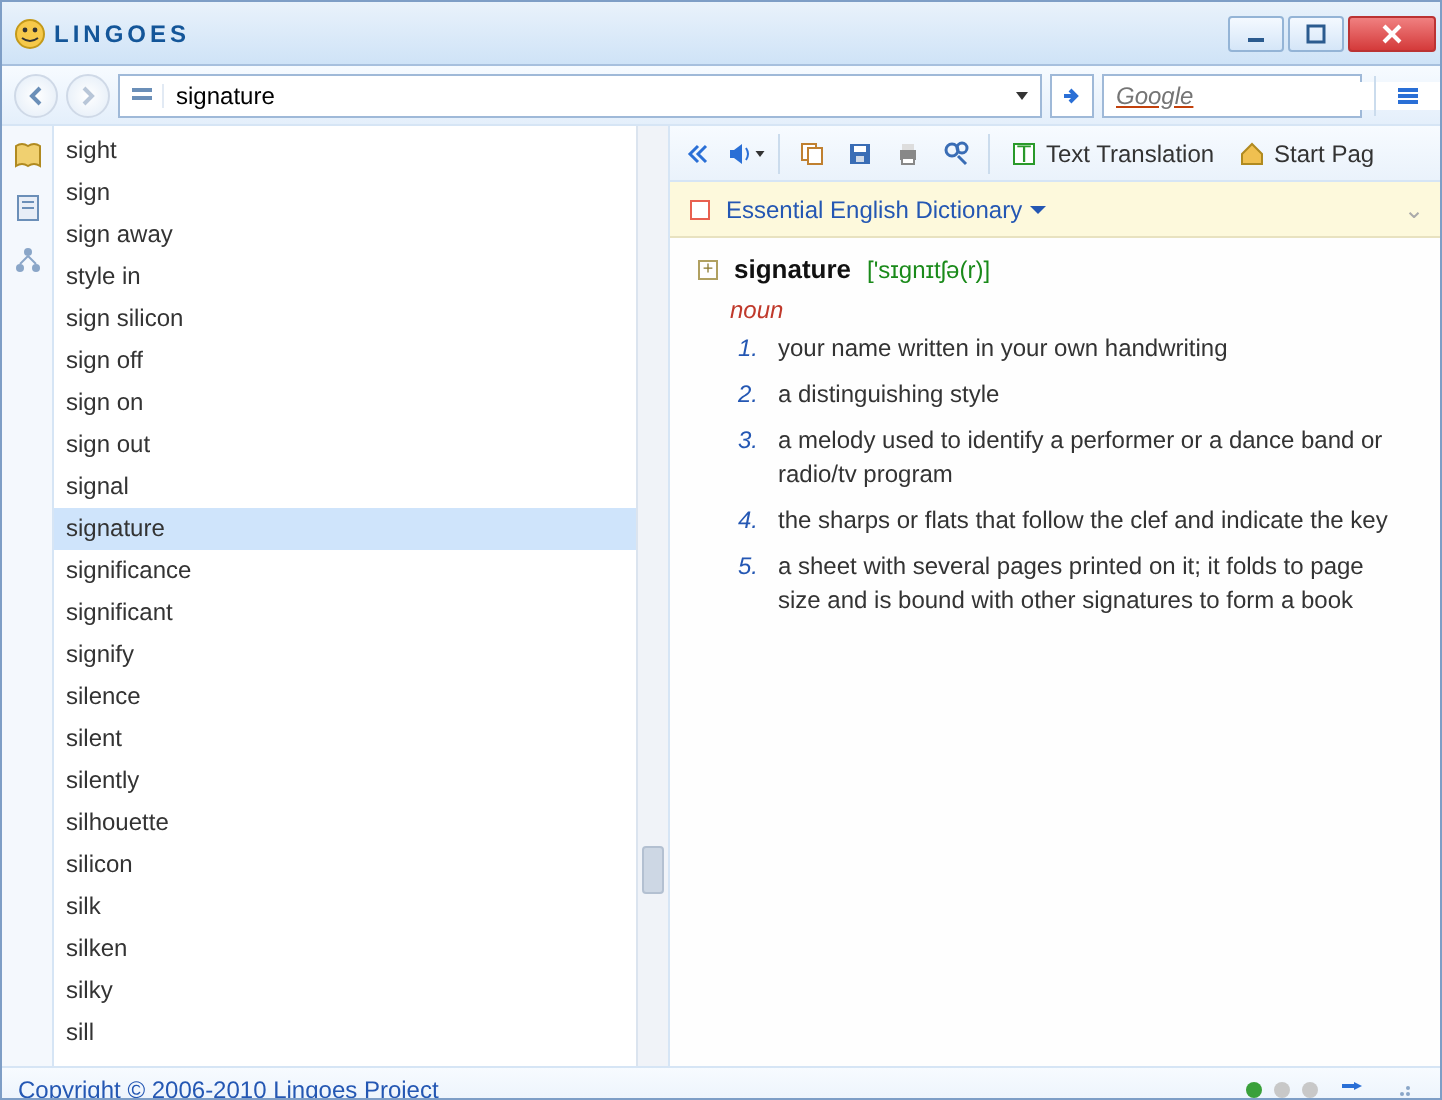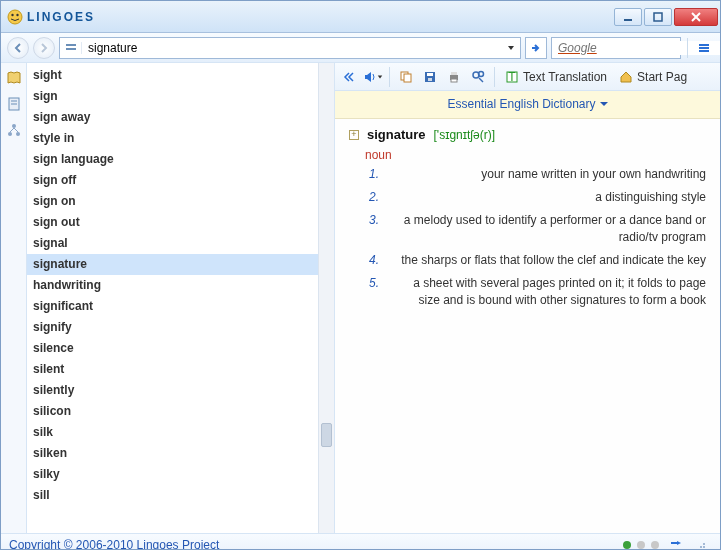--- a/index.html
+++ b/index.html
@@ -21,43 +21,43 @@
   .gobtn { width: 22px; height: 22px; border: 1px solid #9fb9d8; background: #fff; display: flex; align-items: center; justify-content: center; cursor: pointer; }
   .googlewrap { width: 130px; display:flex; align-items:center; height:22px; border:1px solid #9fb9d8; background:#fff; }
   .googlewrap input { flex:1; border:none; outline:none; padding: 0 6px; color:#c2410c; font-style: italic; text-decoration: underline; }
   .toolsep { width:1px; height:20px; background:#cbdced; margin:0 2px; }
   .menuicon { width:20px; height:20px; display:flex; align-items:center; justify-content:center; cursor:pointer; border:1px solid transparent;}
 
   .body { display:flex; height: calc(550px - 28px - 30px - 22px); }
   .leftcol { width: 26px; background:#f4f8fd; border-right:1px solid #d6e5f5; display:flex; flex-direction:column; align-items:center; padding-top:6px; gap:8px; }
   .lefticon { width:18px; height:18px; display:flex; align-items:center; justify-content:center; cursor:pointer;}
   .wordpane { width: 308px; border-right:1px solid #d6e5f5; overflow:hidden; position:relative; background:#fff;}
-  .wordlist { padding: 2px 0; font-weight: bold; }
+  .wordlist { padding: 2px 0; }
   .wordrow { padding: 1px 6px; cursor:pointer; color:#333; line-height:19px;}
   .wordrow.selected { background:#cfe4fb; }
   .vscroll { position:absolute; right:0; top:0; bottom:0; width:16px; background:#f0f3f8; border-left:1px solid #dbe4ef; }
   .vscrollthumb { position:absolute; left:2px; right:2px; background:#cdd7e4; border:1px solid #b3c0d1; border-radius:2px; }
 
   .rightpane { flex:1; display:flex; flex-direction:column; background:#fff;}
   .rtoolbar { height:28px; border-bottom:1px solid #d6e5f5; display:flex; align-items:center; padding:0 4px; gap:4px; background:linear-gradient(#f7fbff,#eaf2fb); }
   .rtoolbar .tbtn { width:20px; height:20px; display:flex; align-items:center; justify-content:center; cursor:pointer; }
   .rtoolbar .tlink { display:flex; align-items:center; gap:4px; cursor:pointer; color:#333; padding:2px 4px;}
-  .dictbar { height:28px; background:#fdf9dc; border-bottom:1px solid #e8e2c0; display:flex; align-items:center; padding:0 8px; gap:6px;flex-direction:column;}
+  .dictbar { height:28px; background:#fdf9dc; border-bottom:1px solid #e8e2c0; display:flex; align-items:center; padding:0 8px; gap:6px;}
   .dictname { color:#2457b3; cursor:pointer; }
   .dictname:after{content:""; display:inline-block; margin-left:4px; border:4px solid transparent; border-top-color:#2457b3; transform:translateY(2px);}
   .entry { padding:8px 14px 14px 14px; overflow:auto; flex:1; background:#fefefe; }
   .entryhead { display:flex; align-items:center; gap:8px; }
   .expand { width:10px;height:10px;border:1px solid #b0a060; display:flex;align-items:center;justify-content:center; font-size:9px; color:#8a7a30; line-height:1;}
   .headword { font-weight:bold; color:#111; font-size:13px; }
   .pron { color:#1a8a1a; }
-  .pos { color:#c0392b; margin:6px 0 4px 16px; }
+  .pos { color:#c0392b; margin:6px 0 4px 16px; font-style: italic;}
   .deflist { list-style:none; margin-left:16px; }
   .deflist li { display:flex; gap:10px; margin-bottom:6px; line-height:17px;}
   .deflist .num { color:#2457b3; font-style:italic; min-width:14px; text-align:right;}
-  .deflist .def { flex:1; color:#333;text-align:right; }
+  .deflist .def { flex:1; color:#333; }
   .statusbar { height:22px; border-top:1px solid #d6e5f5; display:flex; align-items:center; padding:0 8px; background:linear-gradient(#f7fbff,#eaf2fb);}
   .copyright { color:#2457b3; }
   .statusbar .spacer{flex:1;}
   .dot{width:8px;height:8px;border-radius:50%;margin:0 3px;}
   .pin{margin:0 6px; cursor:pointer;}
 </style>
 </head>
 <body>
 
 <div class="titlebar">
@@ -156,32 +156,33 @@
         </svg>
       </span>
   </div>
 
   <div class="wordpane">
     <div class="wordlist" id="wordlist">
         <div class="wordrow">sight</div>
         <div class="wordrow">sign</div>
         <div class="wordrow">sign away</div>
         <div class="wordrow">style in</div>
-        <div class="wordrow">sign language</div>
+        <div class="wordrow">sign silicon</div>
         <div class="wordrow">sign off</div>
         <div class="wordrow">sign on</div>
         <div class="wordrow">sign out</div>
         <div class="wordrow">signal</div>
         <div class="wordrow selected">signature</div>
-        <div class="wordrow">handwriting</div>
+        <div class="wordrow">significance</div>
         <div class="wordrow">significant</div>
         <div class="wordrow">signify</div>
         <div class="wordrow">silence</div>
         <div class="wordrow">silent</div>
         <div class="wordrow">silently</div>
+        <div class="wordrow">silhouette</div>
         <div class="wordrow">silicon</div>
         <div class="wordrow">silk</div>
         <div class="wordrow">silken</div>
         <div class="wordrow">silky</div>
         <div class="wordrow">sill</div>
       </div>
     <div class="vscroll">
       <div class="vscrollthumb" style="top:360px;height:24px;"></div>
     </div>
   </div>

